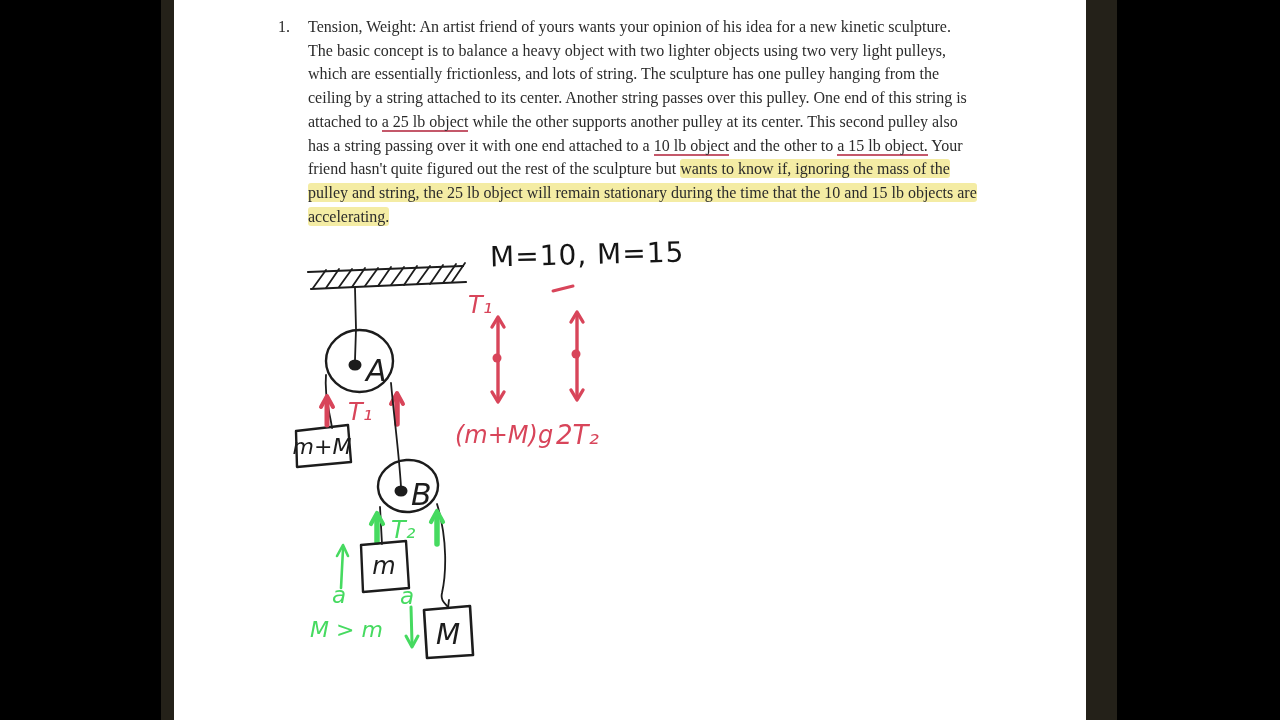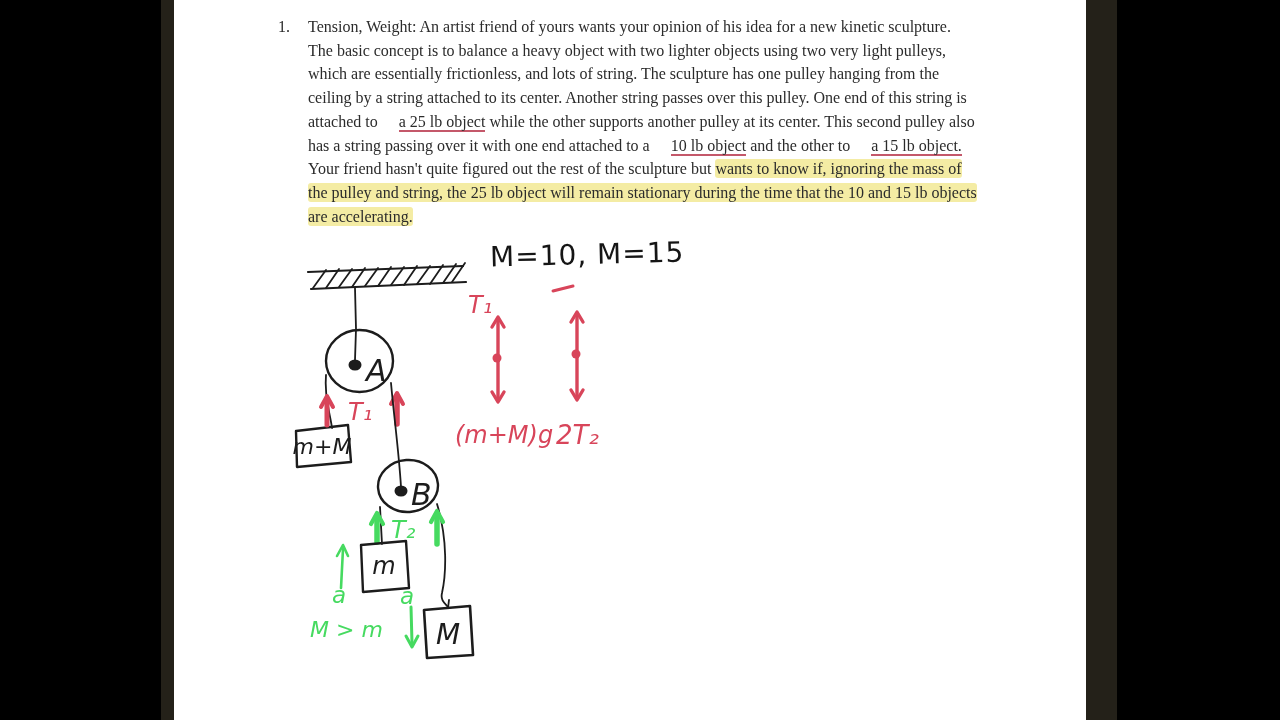--- a/index.html
+++ b/index.html
@@ -11,21 +11,21 @@
   html,body{width:1280px;height:720px;overflow:hidden;}
   body{background:var(--letterbox);position:relative;font-family:"Liberation Serif",serif;}
   .edge-strip{position:absolute;top:0;height:720px;background:var(--edge-strip);}
   .strip-left{left:161px;width:13px;}
   .strip-right{left:1086px;width:31px;}
   .page{position:absolute;left:174px;top:0;width:912px;height:720px;background:var(--paper);}
   .problem{position:absolute;left:278px;top:15px;width:700px;display:flex;color:var(--text);
            font-size:16px;line-height:23.7px;}
   .prob-num{width:14px;margin-right:16px;flex:none;}
   .prob-body{width:670px;}
-  .u{border-bottom:2px solid var(--underline-red);padding-bottom:0px;margin-left:17px;}
+  .u{border-bottom:2px solid var(--underline-red);padding-bottom:0px;}
   .hl{background:var(--highlight);border-radius:3px;padding:1px 0;box-decoration-break:clone;-webkit-box-decoration-break:clone;}
   .hand-note{position:absolute;left:490px;top:238px;font-family:"DejaVu Sans",sans-serif;
              font-size:28px;letter-spacing:1px;color:#151515;transform:rotate(-1.5deg);}
   svg{position:absolute;left:280px;top:255px;}
   .ink-b{stroke:var(--black-ink);fill:none;stroke-linecap:round;stroke-linejoin:round;}
   .ink-r{stroke:var(--red-ink);fill:none;stroke-linecap:round;stroke-linejoin:round;}
   .ink-g{stroke:var(--green-ink);fill:none;stroke-linecap:round;stroke-linejoin:round;}
   .dot-b{fill:var(--black-ink);stroke:none;}
   .dot-r{fill:var(--red-ink);stroke:none;}
   text{font-family:"DejaVu Sans",sans-serif;font-style:italic;stroke:none;}

